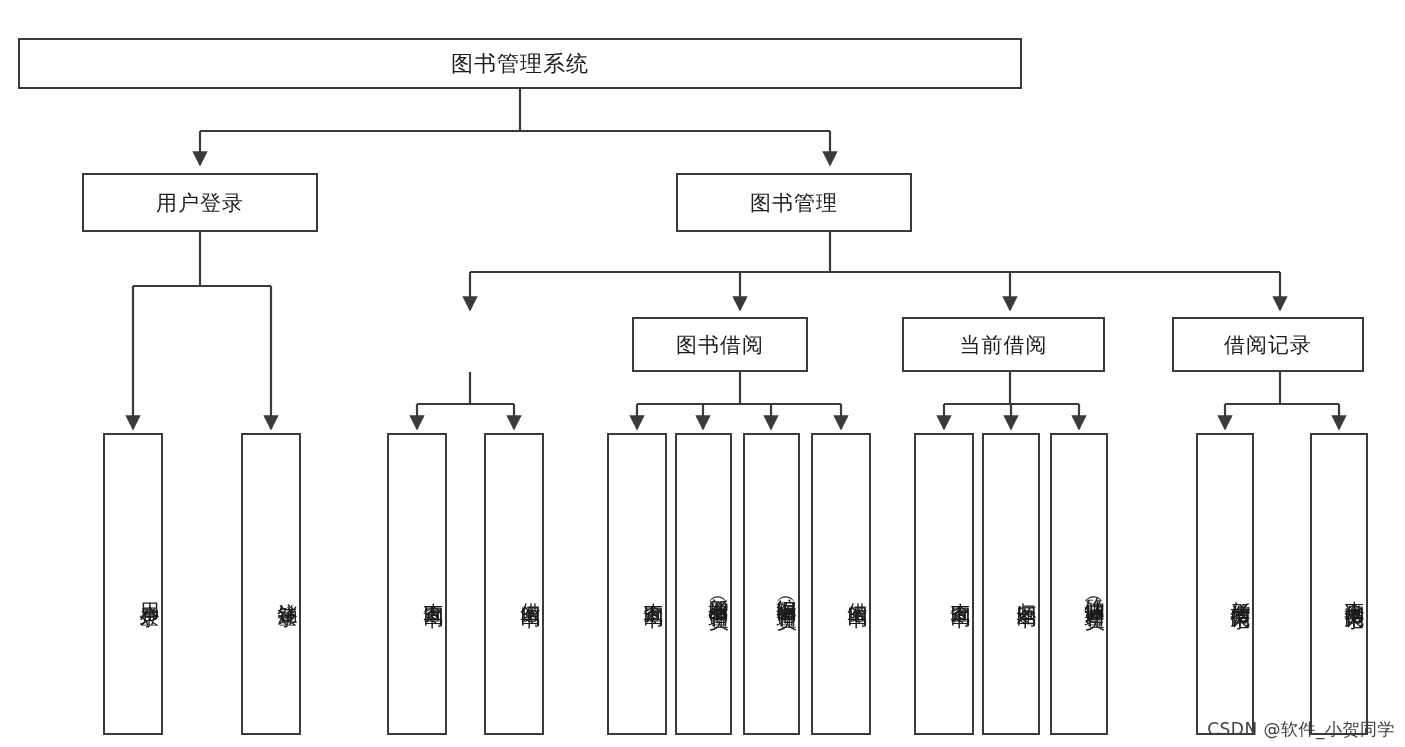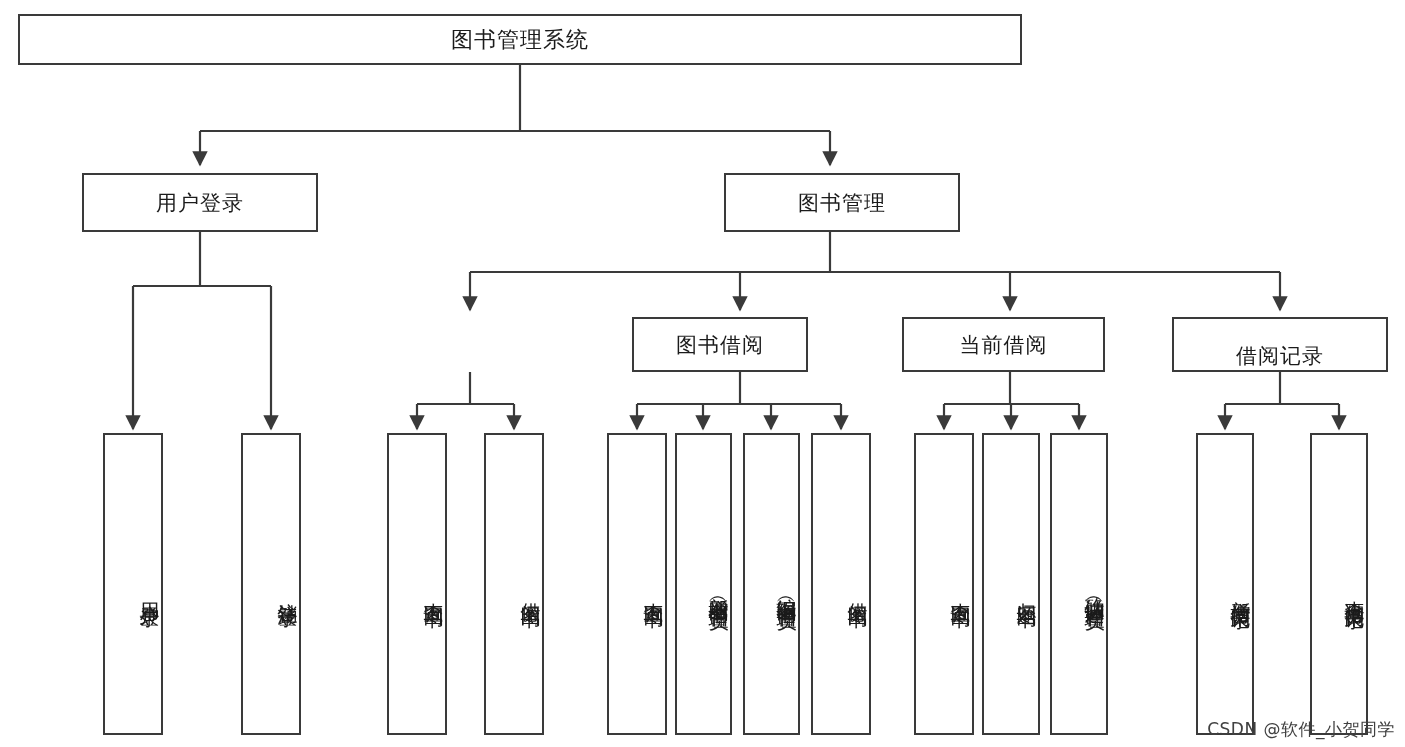--- a/index.html
+++ b/index.html
@@ -50,20 +50,21 @@
     padding-top: 14px;
     white-space: nowrap;
   }
   .node.vert .vtext {
     writing-mode: vertical-rl;
     text-orientation: upright;
     display: block;
   }
   .node.root {
     font-size: 22px;
+    margin-top: 24px;
   }
   .watermark {
     position: absolute;
     right: 10px;
     bottom: 6px;
     font-size: 17px;
     color: #404040;
     letter-spacing: 0.5px;
     white-space: nowrap;
   }
@@ -125,34 +126,34 @@
   </svg>
 
   <div class="node horiz root" style="left:18px; top:14px; width:1004px; height:51px;">
     <span>图书管理系统</span>
   </div>
 
   <div class="node horiz" style="left:82px; top:173px; width:236px; height:59px;">
     <span>用户登录</span>
   </div>
 
-  <div class="node horiz" style="left:724px; top:173px; width:236px; height:59px;">
+  <div class="node horiz" style="left:676px; top:173px; width:236px; height:59px;">
     <span>图书管理</span>
   </div>
 
 
   <div class="node horiz" style="left:632px; top:317px; width:176px; height:55px;">
     <span>图书借阅</span>
   </div>
 
   <div class="node horiz" style="left:902px; top:317px; width:203px; height:55px;">
     <span>当前借阅</span>
   </div>
 
-  <div class="node horiz" style="left:1172px; top:317px; width:216px; height:55px;align-items:flex-end;">
+  <div class="node horiz" style="left:1172px; top:317px; width:192px; height:55px;">
     <span>借阅记录</span>
   </div>
 
   <div class="node vert" style="left:103px; top:433px; width:60px; height:302px;">
     <span class="vtext">用户登录</span>
   </div>
   <div class="node vert" style="left:241px; top:433px; width:60px; height:302px;">
     <span class="vtext">注销登录</span>
   </div>
 

